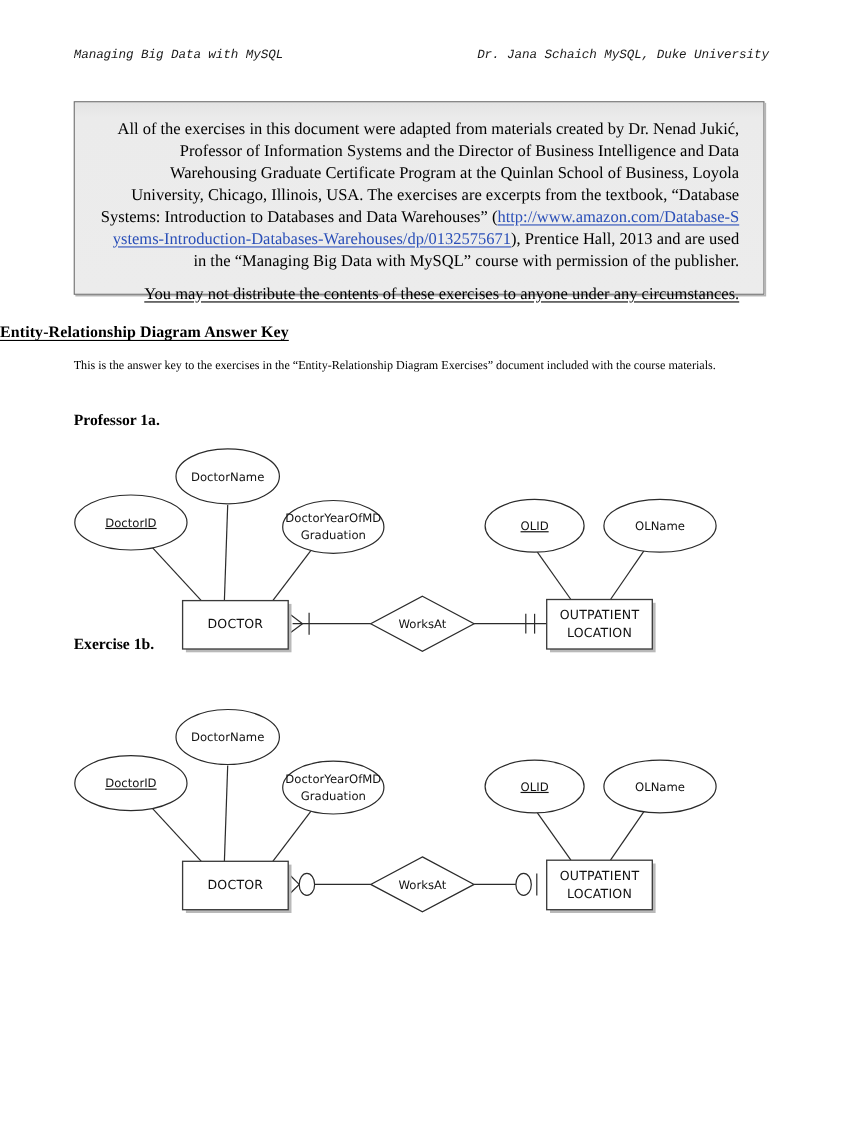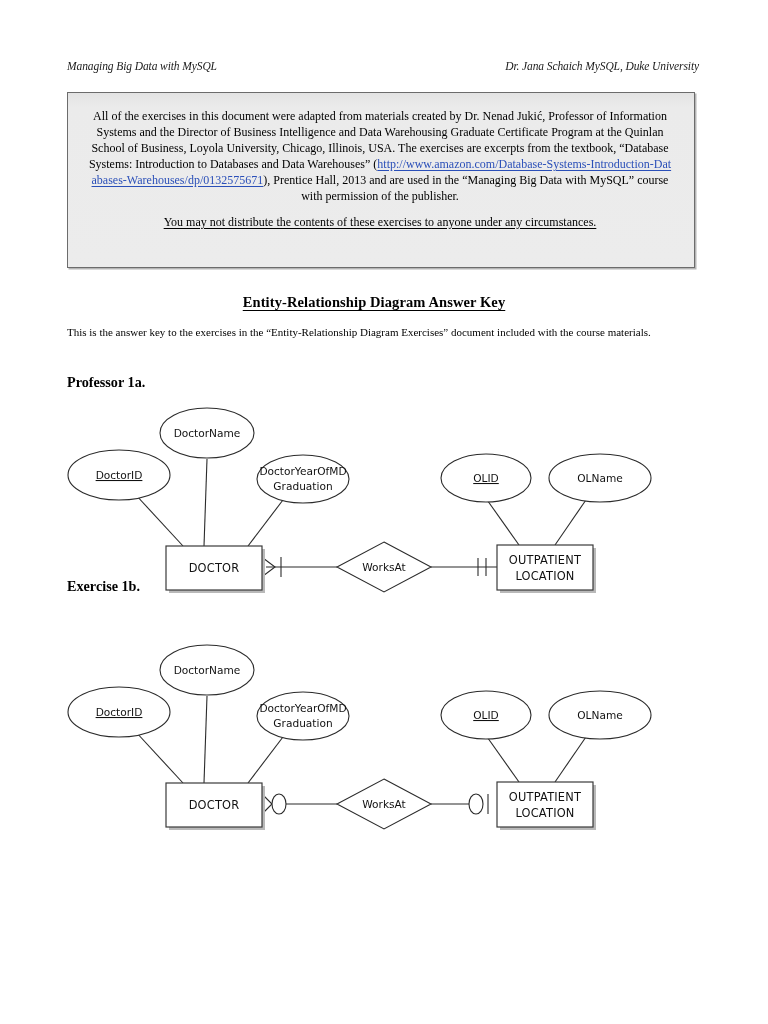--- a/index.html
+++ b/index.html
@@ -18,66 +18,65 @@
 
   
   .page-header {
     position: absolute;
     left: 67px;
     top: 44px;
     width: 632px;
     display: flex;
     justify-content: space-between;
     align-items: baseline;
-    font-family: Liberation Serif, serif;
+    font-family: Liberation Mono, monospace;
     font-style: italic;
     font-size: 11.5px;
     color: #1a1a1a;
     letter-spacing: -0.1px;
-    margin-top: 16px;
   }
 
   
   .disclaimer-box {
     position: absolute;
     left: 67px;
     top: 92px;
     width: 628px;
     height: 176px;
     box-sizing: border-box;
     border: 1px solid #6c6c6c;
     background: linear-gradient(to bottom, #e3e3e3 0%, #ebebeb 14px, #ececec 100%);
     box-shadow: 1.5px 1.5px 0 0 rgba(120,120,120,0.55);
   }
   .disclaimer-inner {
     padding: 16px 22px 0 20px;
-    font-size: 12px;
+    font-size: 15px;
     line-height: 1.33;
-    text-align: center;
+    text-align: right;
   }
   .disclaimer-inner p { margin: 0; }
   .disclaimer-inner p.warning {
     margin-top: 10px;
     text-decoration: underline;
     text-underline-offset: 2px;
   }
   .link {
     color: #2a4fb8;
     text-decoration: underline;
     text-underline-offset: 1.5px;
     word-break: break-all;
   }
 
   
   .doc-title {
     position: absolute;
     left: 0;
     top: 294px;
     width: 748px;
-    text-align: center;
+    text-align: left;
     font-size: 14.5px;
     font-weight: bold;
     letter-spacing: 0.1px;
   }
   .doc-title span {
     text-decoration: underline;
     text-underline-offset: 2.5px;
   }
   .intro {
     position: absolute;

